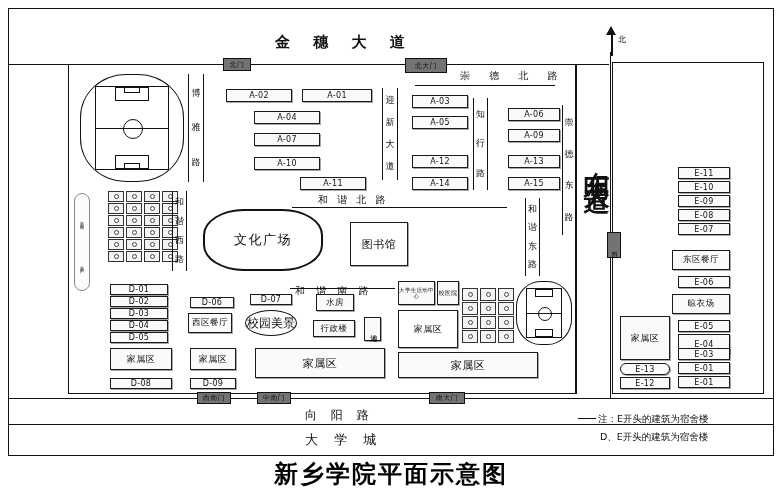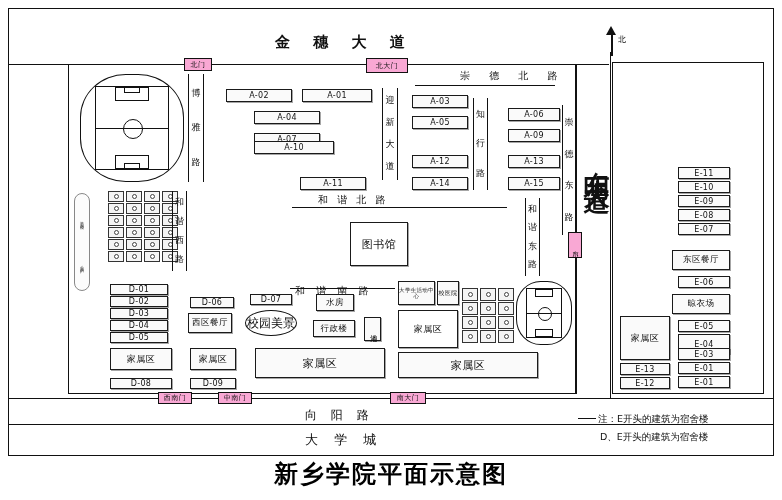--- a/index.html
+++ b/index.html
@@ -35,23 +35,23 @@
   .vroad{
     position:absolute;box-sizing:border-box;
     border-left:1.4px solid #111;border-right:1.4px solid #111;
     display:flex;flex-direction:column;align-items:center;
     justify-content:space-around;
     font-size:9px;color:#111;padding:2px 0;
   }
   .vroad span{display:block;line-height:1.05;}
   .gate{
     position:absolute;box-sizing:border-box;
-    border:1.3px solid #111;background:#f9a8d4;
+    border:1.3px solid #111;background:#737373;
     display:flex;align-items:center;justify-content:center;
-    font-size:7px;letter-spacing:.5px;color:#111;z-index:6;
+    font-size:7px;letter-spacing:.5px;color:#111;z-index:6;margin-left:39px;
   }
   .ellipse{
     position:absolute;box-sizing:border-box;
     border:2px solid #111;border-radius:50%;
     background:#fff;display:flex;align-items:center;justify-content:center;
     font-size:13px;letter-spacing:1.5px;color:#111;
   }
   .squoval{border-radius:34%/42%;}
   
   .frame{position:absolute;border:1.6px solid #111;box-sizing:border-box;}
@@ -132,21 +132,21 @@
 
   <div class="vroad" style="left:188px;top:74px;width:16px;height:108px;">
     <span>博</span>
     <span>雅</span>
     <span>路</span>
   </div>
 
   <div class="bld" style="left:226px;top:89px;width:66px;height:13px;">A-02</div>
   <div class="bld" style="left:254px;top:111px;width:66px;height:13px;">A-04</div>
   <div class="bld" style="left:254px;top:133px;width:66px;height:13px;">A-07</div>
-  <div class="bld" style="left:254px;top:141px;width:80px;height:13px;">A-10</div>
+  <div class="bld" style="left:254px;top:157px;width:66px;height:13px;">A-10</div>
   <div class="bld" style="left:300px;top:177px;width:66px;height:13px;">A-11</div>
 
   <div class="bld" style="left:302px;top:89px;width:70px;height:13px;">A-01</div>
 
   <div class="vroad" style="left:382px;top:88px;width:16px;height:92px;">
     <span>迎</span>
     <span>新</span>
     <span>大</span>
     <span>道</span>
   </div>
@@ -268,20 +268,21 @@
     <span>公共实训厂</span>
   </div>
 
   <div class="vroad" style="left:172px;top:191px;width:15px;height:80px;">
     <span>和</span>
     <span>谐</span>
     <span>西</span>
     <span>路</span>
   </div>
 
+  <div class="ellipse squoval" style="left:203px;top:209px;width:120px;height:62px;">文化广场</div>
 
   <div class="bld thick cn" style="left:350px;top:222px;width:58px;height:44px;font-size:11px;">图书馆</div>
 
 
   <div class="vroad" style="left:525px;top:198px;width:15px;height:78px;">
     <span>和</span>
     <span>谐</span>
     <span>东</span>
     <span>路</span>
   </div>
@@ -413,21 +414,21 @@
   <div class="bld cn" style="left:672px;top:294px;width:58px;height:20px;">晾衣场</div>
 
   <div class="bld" style="left:678px;top:320px;width:52px;height:12px;">E-05</div>
   <div class="bld" style="left:678px;top:334px;width:52px;height:20px;">E-04</div>
   <div class="bld" style="left:678px;top:348px;width:52px;height:12px;">E-03</div>
   <div class="bld" style="left:678px;top:362px;width:52px;height:12px;">E-01</div>
   <div class="bld" style="left:678px;top:376px;width:52px;height:12px;">E-01</div>
 
   <div class="bld cn" style="left:620px;top:316px;width:50px;height:44px;font-size:9px;">家属区</div>
 
-  <div class="bld" style="left:620px;top:363px;width:50px;height:12px;">E-13</div>
+  <div class="bld" style="left:620px;top:363px;width:50px;height:12px;border-radius:6px;">E-13</div>
   <div class="bld" style="left:620px;top:377px;width:50px;height:12px;">E-12</div>
 
   <div class="note" style="left:598px;top:412px;">注：E开头的建筑为宿舍楼</div>
   <div class="note" style="left:600px;top:430px;">D、E开头的建筑为宿舍楼</div>
   <div class="road-h" style="left:578px;top:418px;width:18px;"></div>
 
   <div class="title" style="top:458px;">新乡学院平面示意图</div>
 
 </div>
 

